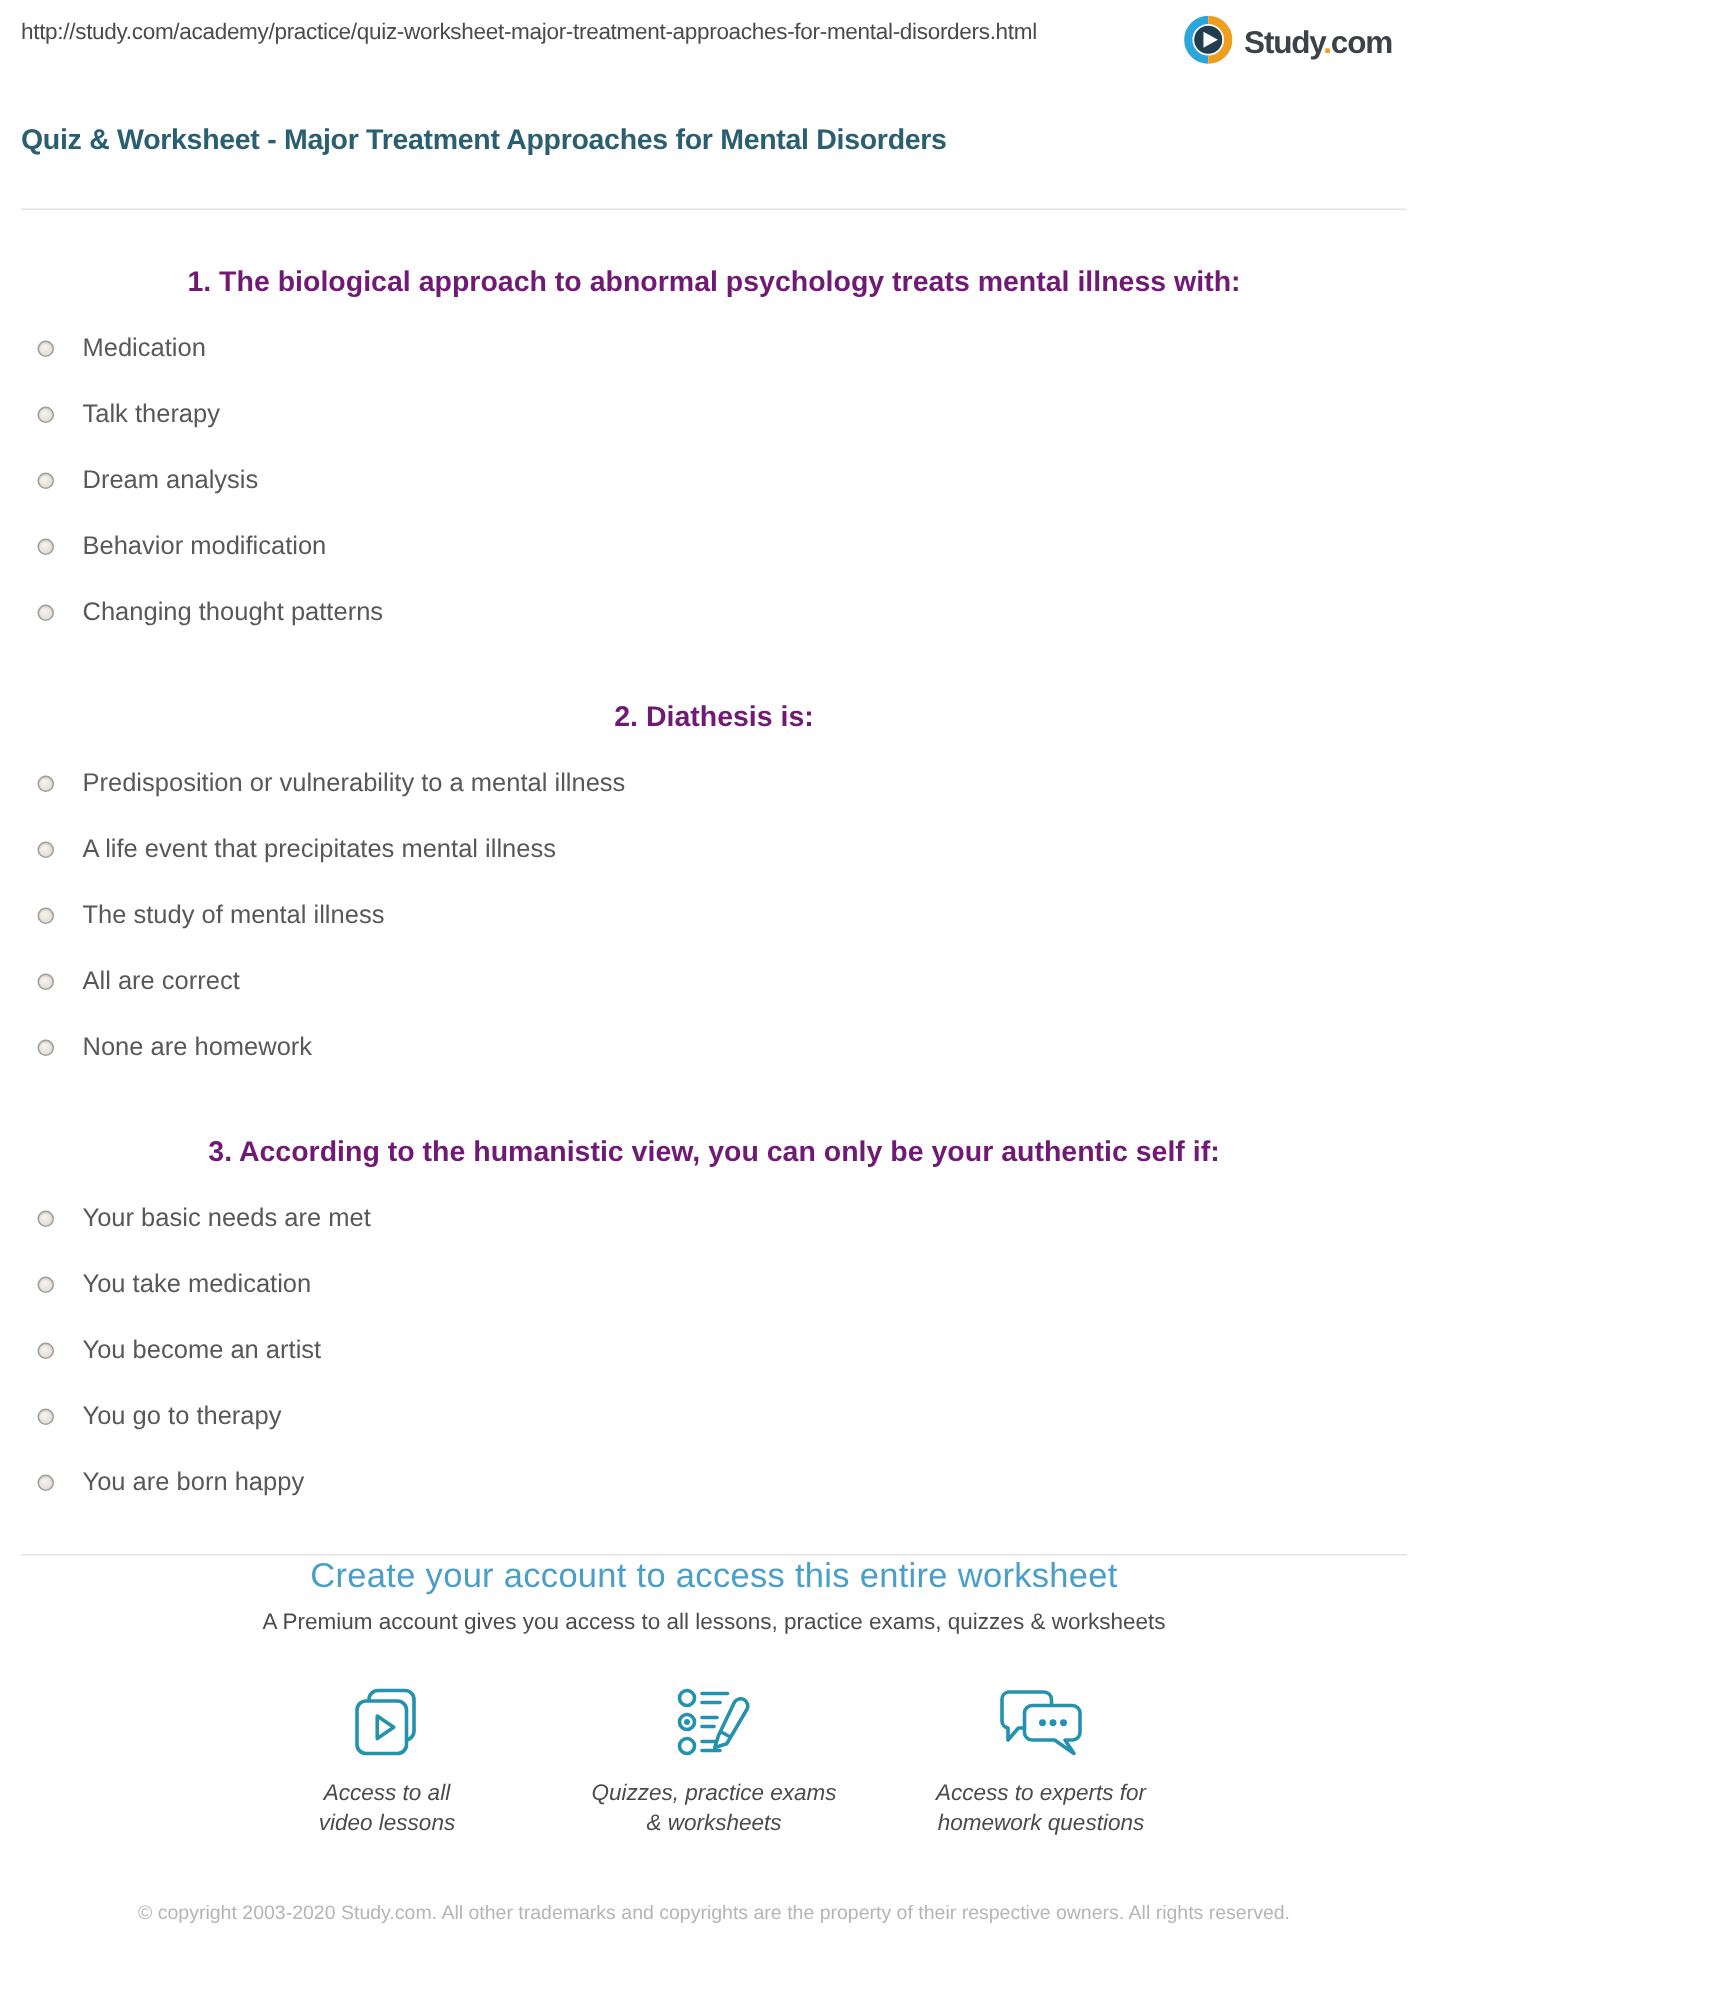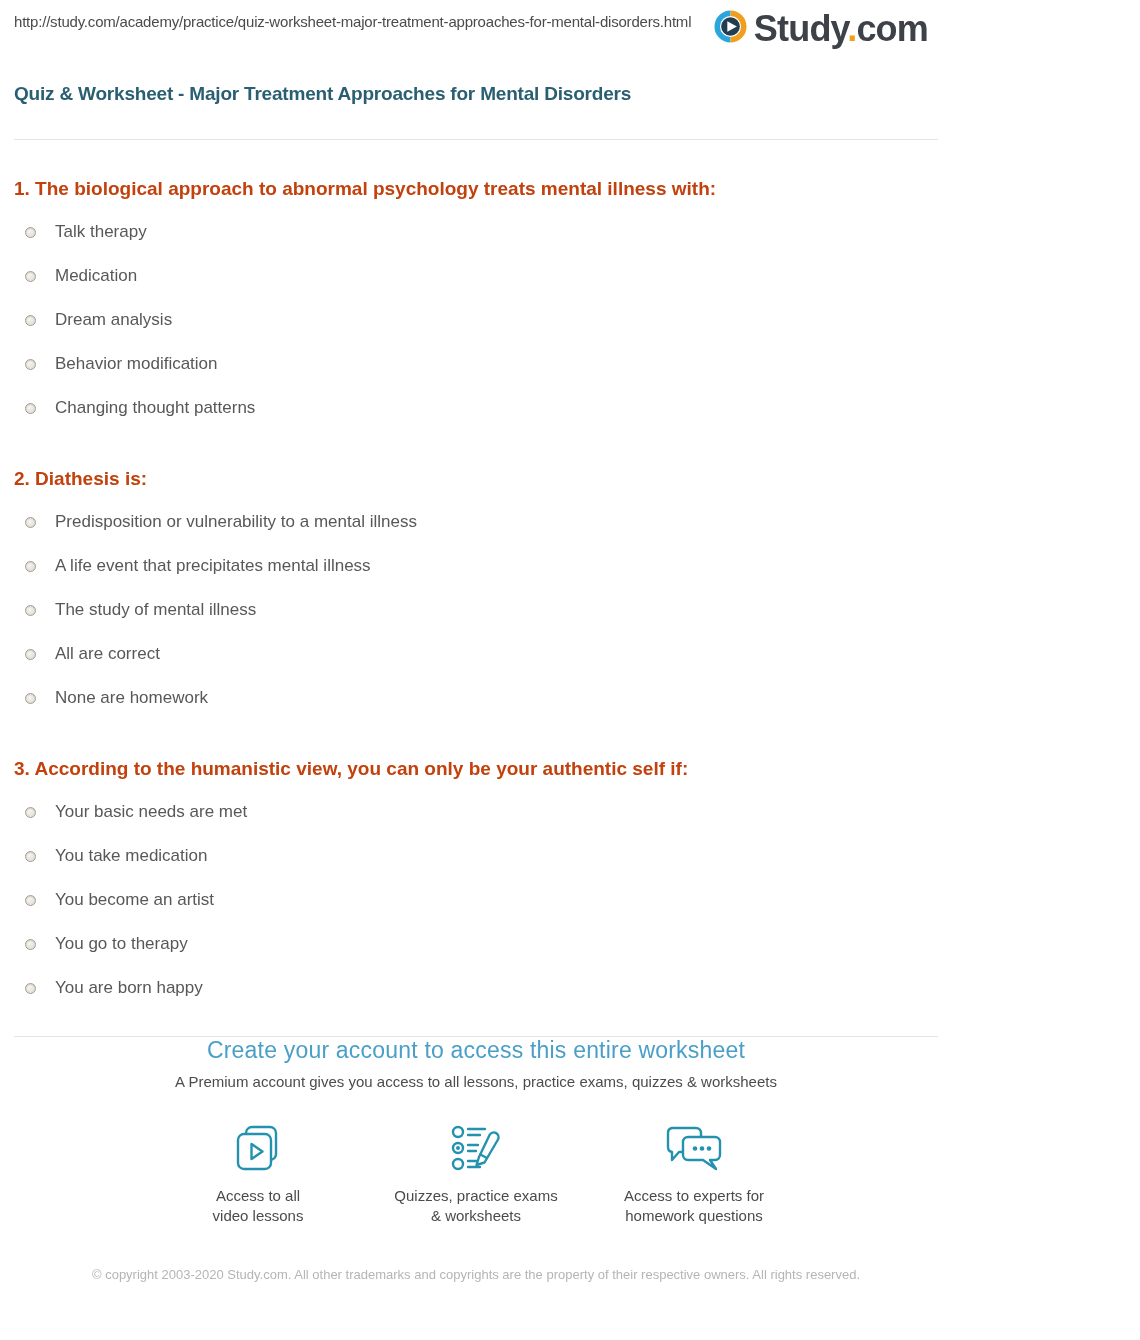--- a/index.html
+++ b/index.html
@@ -32,21 +32,21 @@
     letter-spacing: -0.2px;
   }
   .logo {
     display: flex;
     align-items: center;
     gap: 7px;
     cursor: pointer;
     padding-right: 10px;
   }
   .logo-text {
-    font-size: 36px;
+    font-size: 21px;
     font-weight: bold;
     color: #3d4248;
     letter-spacing: -0.8px;
     line-height: 34px;
   }
   .logo-dot { color: #f09e1f; }
 
   
   h1.page-title {
     color: #2a5f72;
@@ -62,22 +62,23 @@
     border-top: 1px solid #e3e3e3;
     margin: 26px 0 0 0;
   }
 
   
   .question { margin-top: 36px; }
   .q-title {
     font-size: 19px;
     line-height: 26px;
     font-weight: bold;
-    color: #c2410c;
+    color: #701a75;
     margin: 0 0 8px 0;
+    text-align: center;
   }
   .opt-row {
     display: flex;
     align-items: center;
     height: 44px;
     padding-left: 11px;
   }
   .radio {
     flex: 0 0 auto;
     width: 11px;
@@ -110,20 +111,21 @@
   .features {
     display: flex;
     justify-content: center;
     margin-top: 34px;
   }
   .feature {
     width: 218px;
     display: flex;
     flex-direction: column;
     align-items: center;
+    font-style: italic;
   }
   .feature-icon { height: 50px; display: flex; align-items: center; }
   .feature-label {
     margin-top: 12px;
     font-size: 15px;
     line-height: 20px;
     color: #4b4b4b;
     text-align: center;
   }
 
@@ -158,25 +160,25 @@
     </div>
   </div>
 
   <h1 class="page-title">Quiz &amp; Worksheet - Major Treatment Approaches for Mental Disorders</h1>
   <hr class="rule">
 
   <section class="question">
     <h2 class="q-title">1. The biological approach to abnormal psychology treats mental illness with:</h2>
     <div class="opt-row">
       <span class="radio"></span>
+      <span class="opt-label">Medication</span>
+    </div>
+    <div class="opt-row">
+      <span class="radio"></span>
       <span class="opt-label">Talk therapy</span>
-    </div>
-    <div class="opt-row">
-      <span class="radio"></span>
-      <span class="opt-label">Medication</span>
     </div>
     <div class="opt-row">
       <span class="radio"></span>
       <span class="opt-label">Dream analysis</span>
     </div>
     <div class="opt-row">
       <span class="radio"></span>
       <span class="opt-label">Behavior modification</span>
     </div>
     <div class="opt-row">

